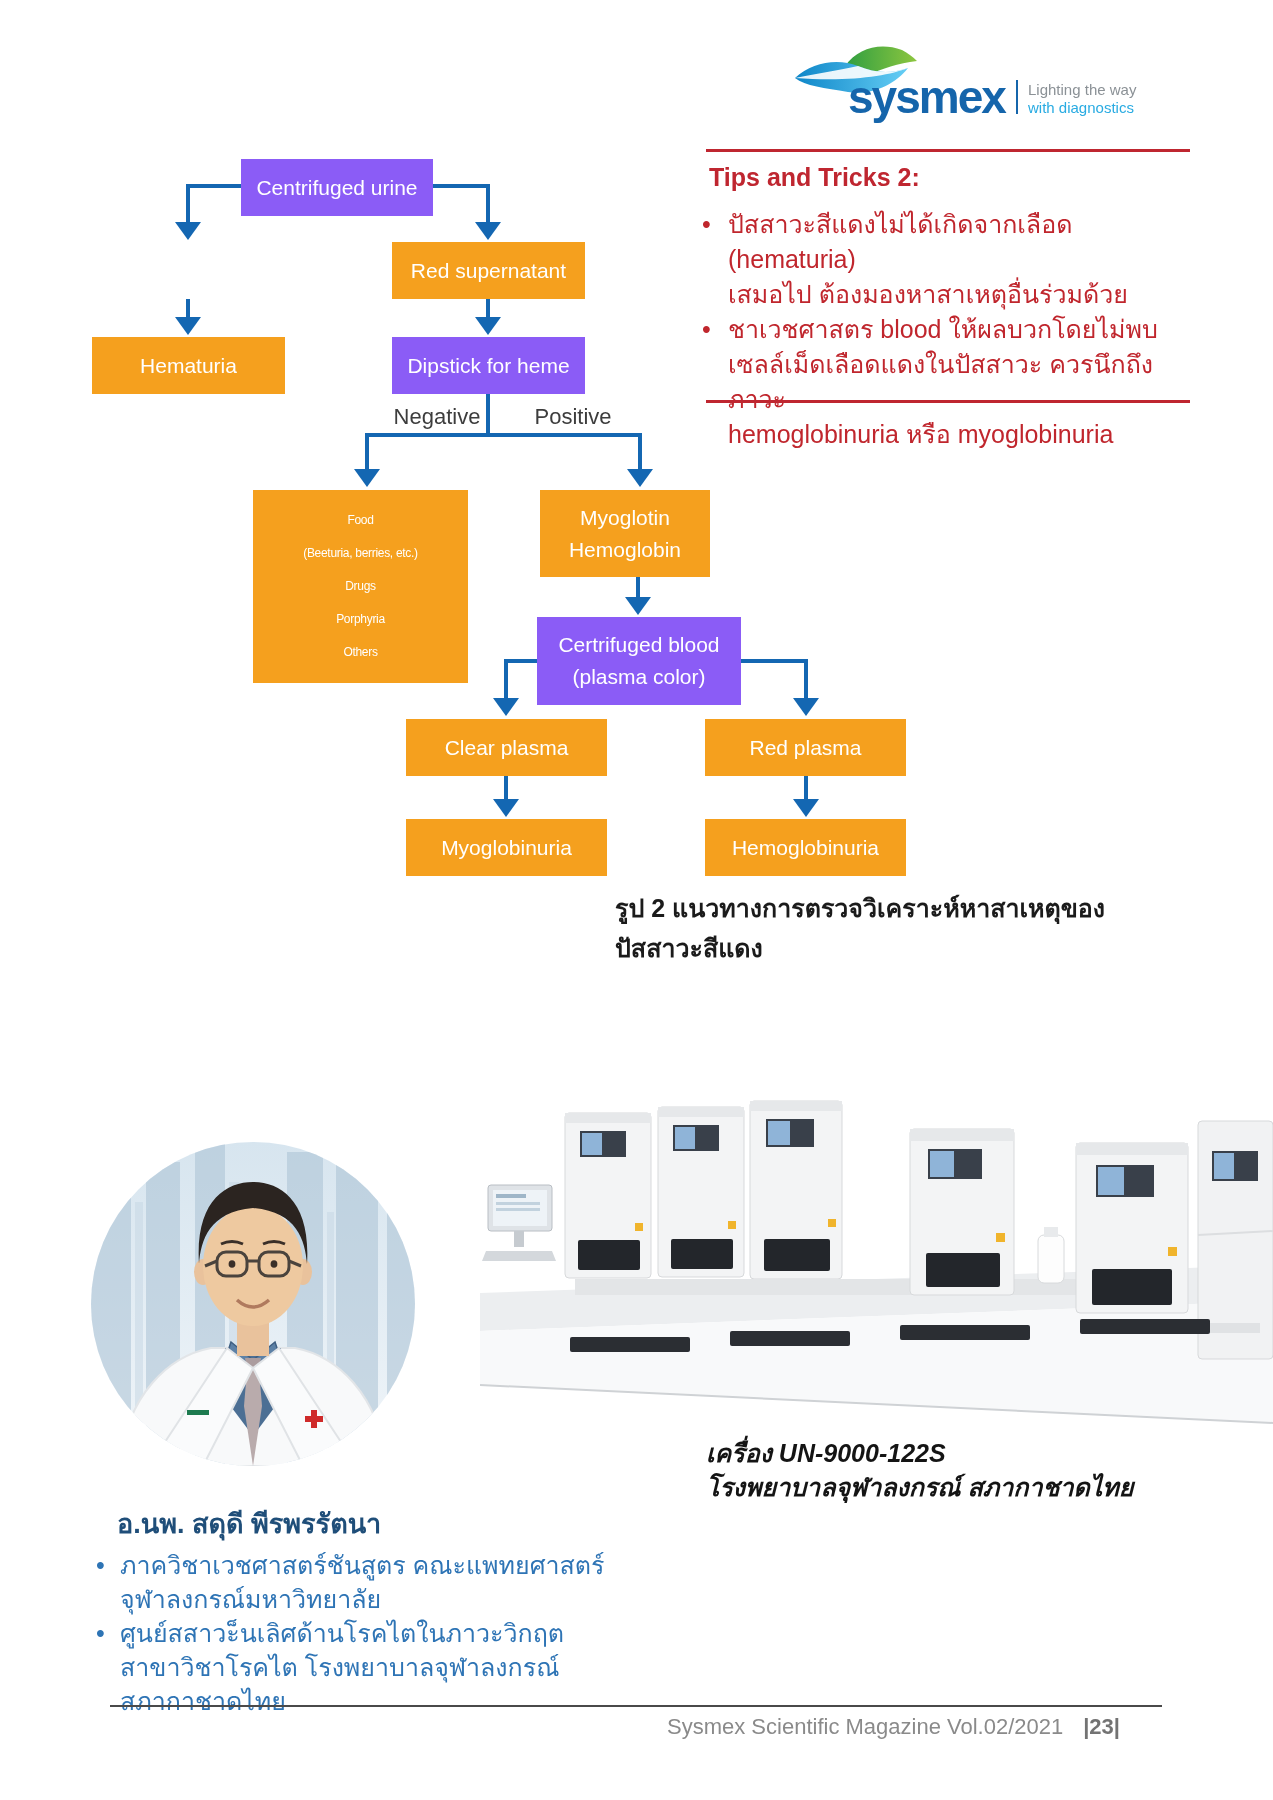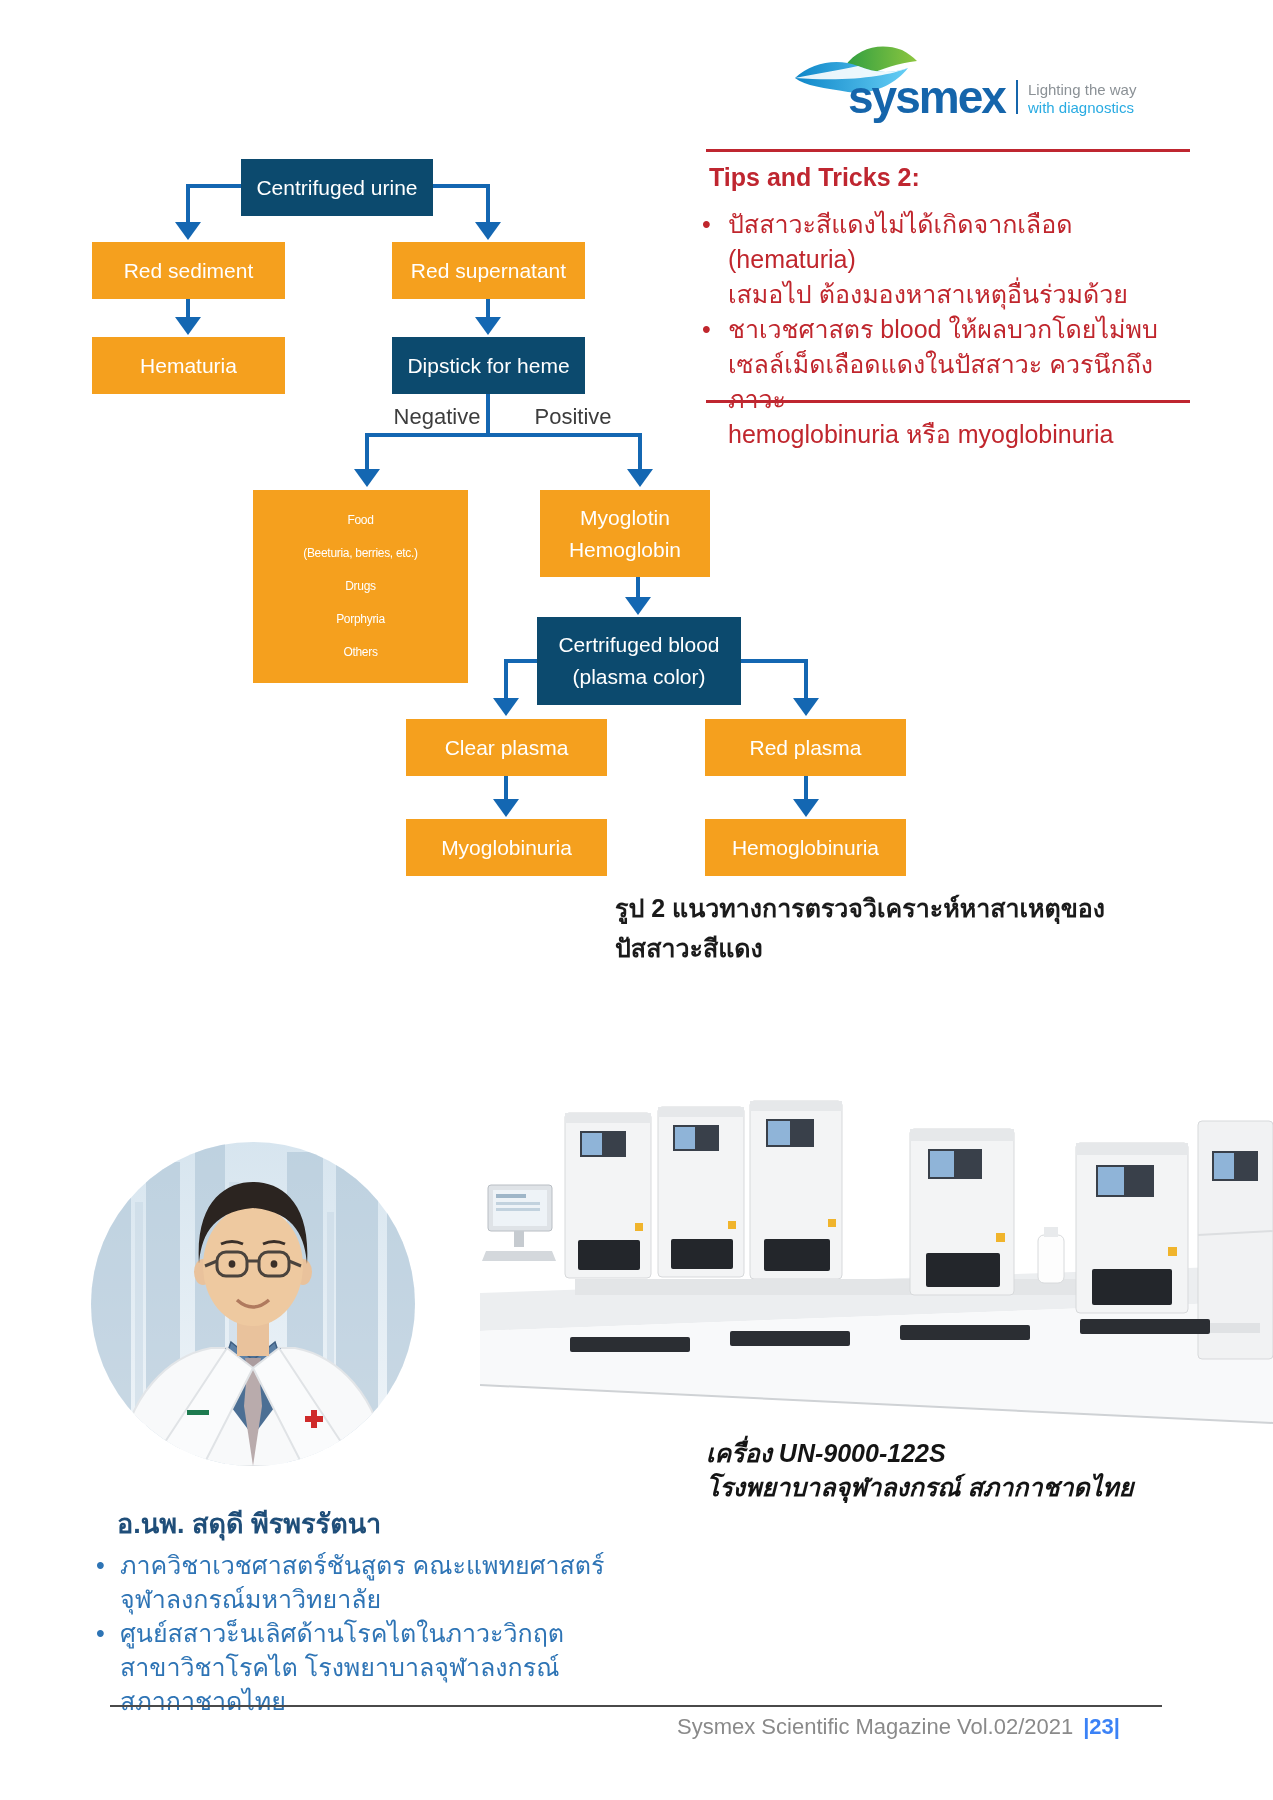--- a/index.html
+++ b/index.html
@@ -13,21 +13,21 @@
   .wordmark{font-weight:bold;font-size:46px;line-height:1;color:#1565AB;letter-spacing:-2px;}
   .logo-sep{width:2px;height:34px;background:#1565AB;}
   .tag1{font-size:15px;color:#8B9196;line-height:1.1;}
   .tag2{font-size:15px;color:#29ABE2;line-height:1.1;}
 
   
   .node{
     position:absolute;display:flex;flex-direction:column;align-items:center;justify-content:center;
     color:#ffffff;font-size:21px;text-align:center;line-height:32px;
   }
-  .node.blue{background:#0c4a6e;}
+  .node.blue{background:#8b5cf6;}
   .node.orange{background:#F5A01E;}
   .node span{display:block;}
   .node.small span{font-size:12px;line-height:33px;letter-spacing:-0.3px;}
   .edge-label{position:absolute;width:120px;text-align:center;font-size:22px;color:#3D3D3D;}
   .fig-caption{font-size:25px;font-weight:bold;color:#1B1B1B;}
 
   
   .tips-rule{height:3px;background:#BF2630;}
   .tips-title{font-size:25px;font-weight:bold;color:#BF2630;}
   .tips-list{width:505px;color:#C0262D;font-size:25px;line-height:35px;}
@@ -42,21 +42,21 @@
   .affil-dot{width:24px;flex:0 0 24px;}
   .affil-lines span{display:block;}
 
   
   .equip-caption{font-size:25px;font-weight:bold;color:#141414;line-height:34px;font-style:italic;}
   .equip-caption span{display:block;}
 
   
   .footer-rule{height:2px;background:#4A4A4A;}
   .footer-text{width:560px;text-align:right;font-size:22px;color:#8A8A8A;}
-  .footer-page{color:#3b82f6;font-weight:bold;margin-left:10px;}
+  .footer-page{color:#737373;font-weight:bold;margin-left:20px;}
 </style>
 </head>
 <body>
 
 <div id="page">
 
   <div class="abs" style="left:790px;top:40px;width:420px;height:80px;">
     <svg class="abs" style="left:0;top:0;" width="130" height="60" viewBox="0 0 130 60">
       <defs>
         <linearGradient id="gg" x1="0" y1="0" x2="1" y2="0">
@@ -103,23 +103,20 @@
       <polygon points="625,597 651,597 638,615"></polygon>
       <polygon points="493,698 519,698 506,716"></polygon>
       <polygon points="793,698 819,698 806,716"></polygon>
       <polygon points="493,799 519,799 506,817"></polygon>
       <polygon points="793,799 819,799 806,817"></polygon>
     </g>
   </svg>
 
   <div class="node blue" style="left:241px;top:159px;width:192px;height:57px;">
       <span>Centrifuged urine</span>
-    </div>
-  <div class="node orange" style="left:92px;top:242px;width:193px;height:57px;">
-      <span>Red sediment</span>
     </div>
   <div class="node orange" style="left:392px;top:242px;width:193px;height:57px;">
       <span>Red supernatant</span>
     </div>
   <div class="node orange" style="left:92px;top:337px;width:193px;height:57px;">
       <span>Hematuria</span>
     </div>
   <div class="node blue" style="left:392px;top:337px;width:193px;height:57px;">
       <span>Dipstick for heme</span>
     </div>

